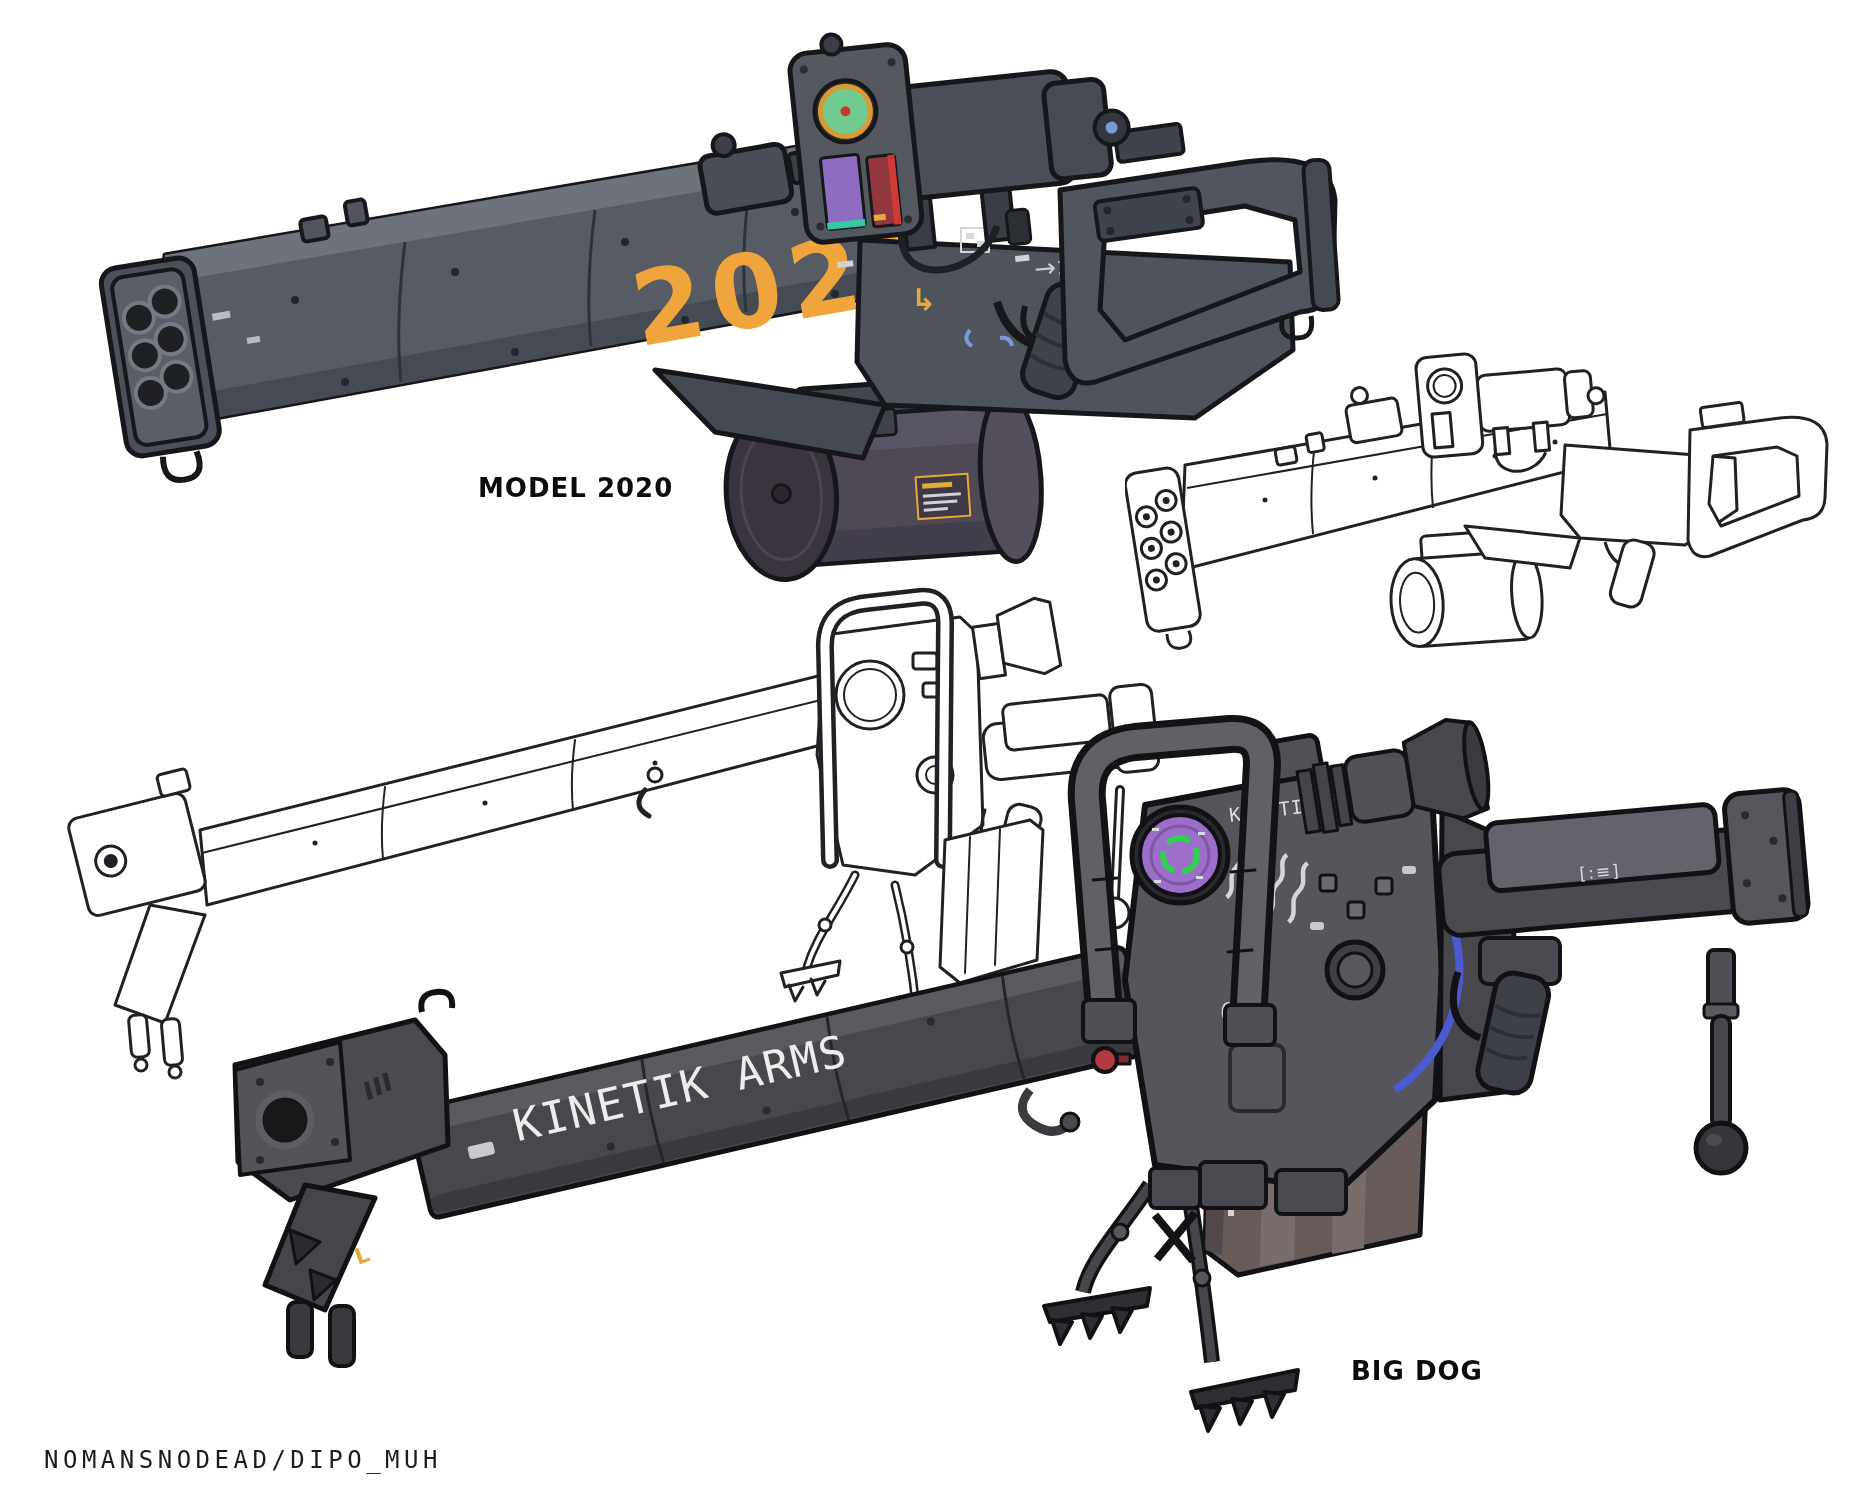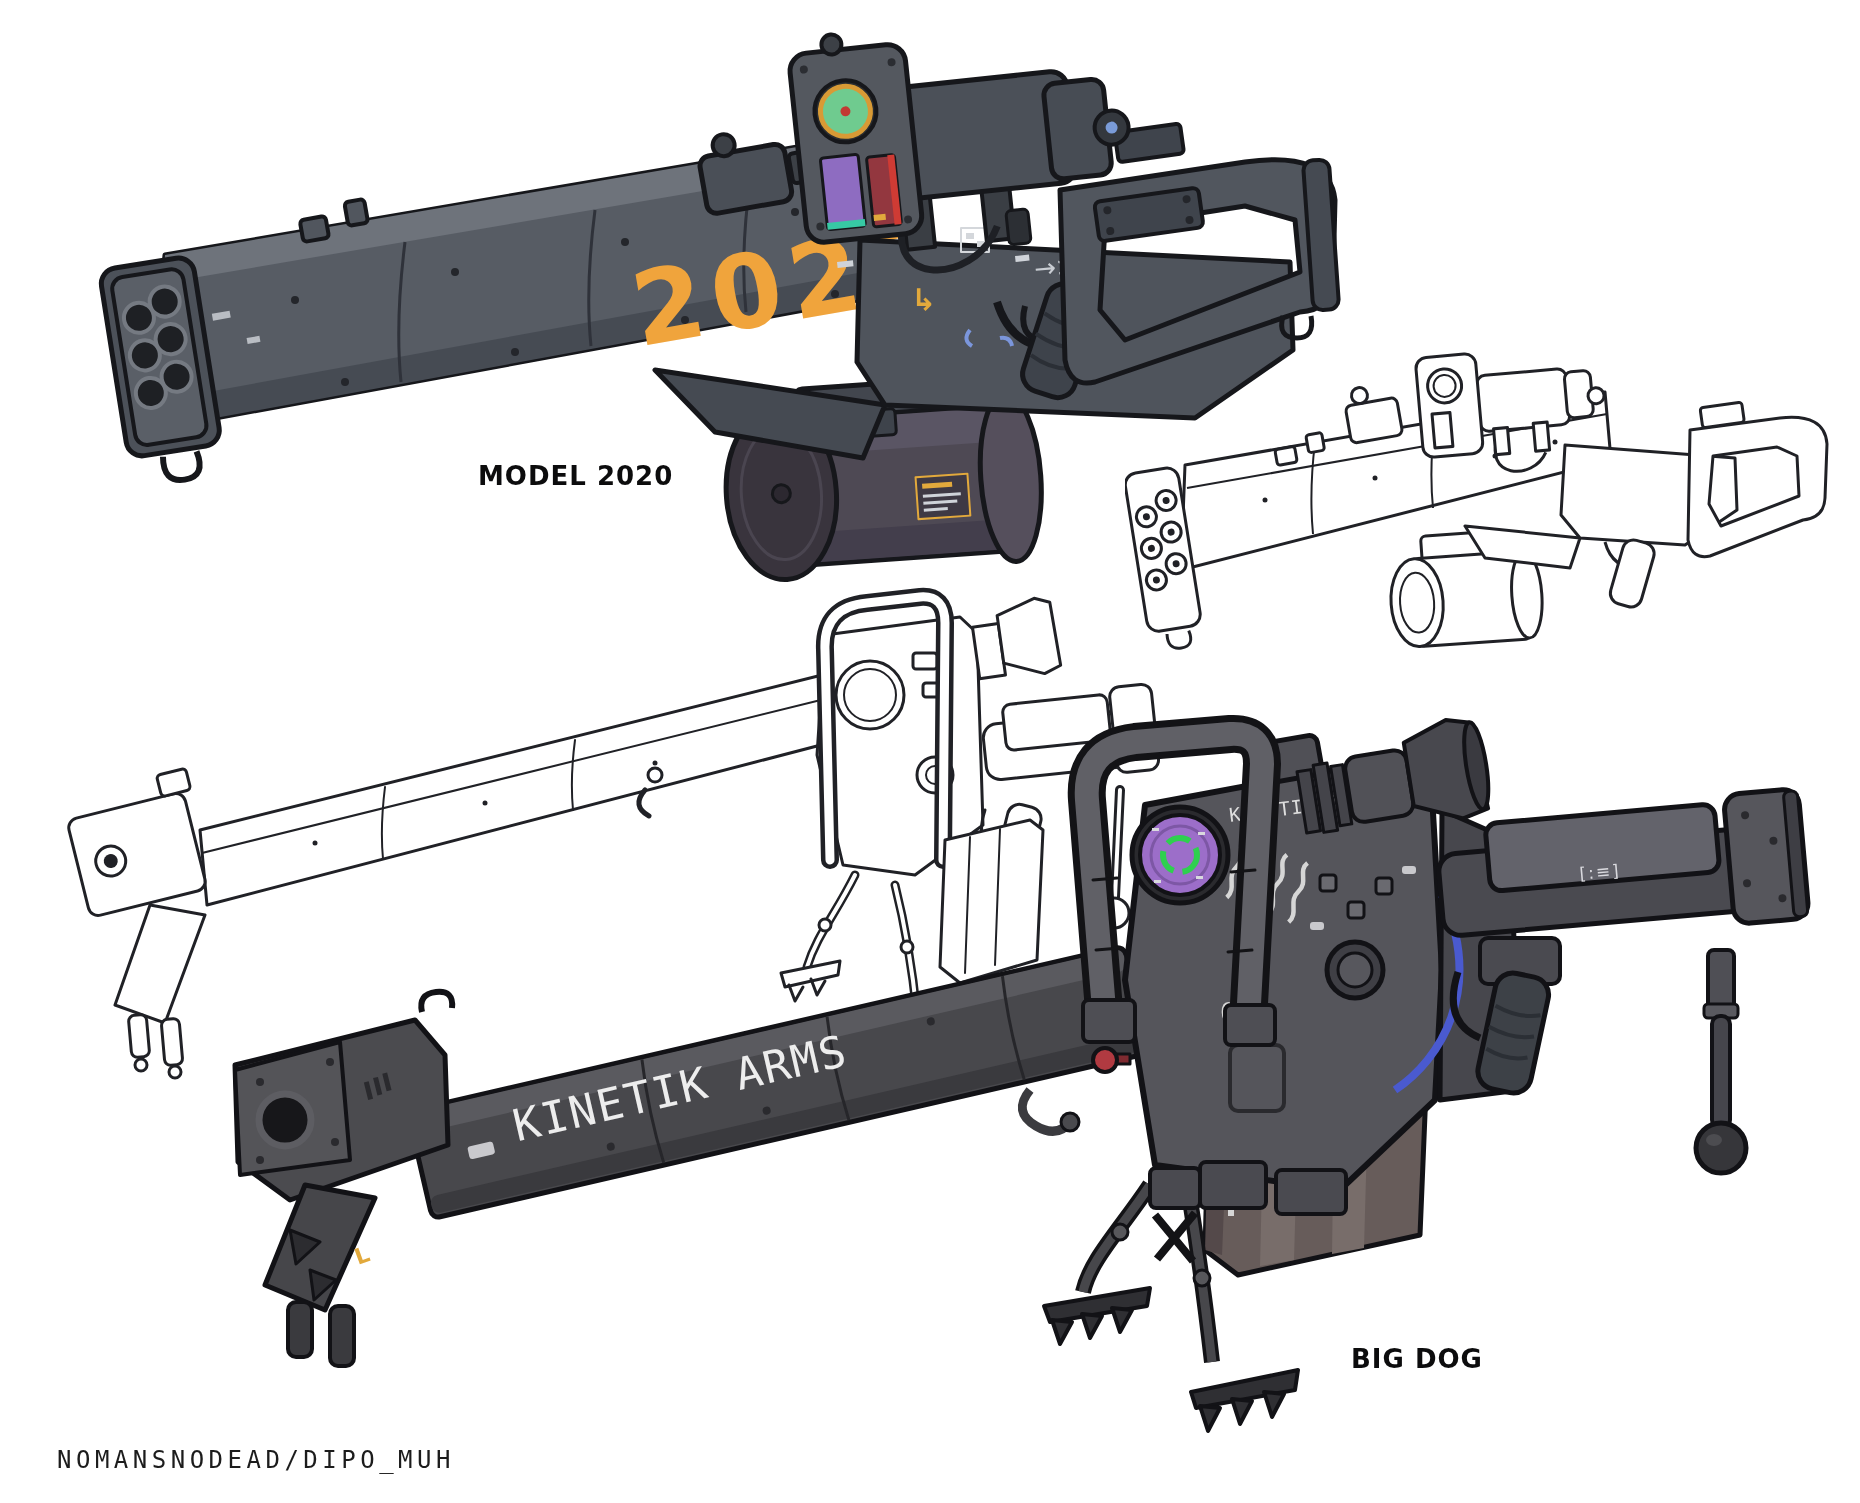--- a/index.html
+++ b/index.html
@@ -1,20 +1,20 @@
 <!DOCTYPE html>
 <html><head>
 <meta charset="utf-8">
 <style>
   html,body{margin:0;padding:0;background:#ffffff;}
   .canvas{position:relative;width:1860px;height:1503px;background:#ffffff;overflow:hidden;
           font-family:"DejaVu Sans",sans-serif;}
   .art{position:absolute;}
   .caption{position:absolute;font-family:"DejaVu Sans",sans-serif;font-weight:bold;
-           font-size:26px;color:#0c0c0d;letter-spacing:1px;white-space:nowrap;}
+           font-size:26px;color:#0c0c0d;letter-spacing:1px;white-space:nowrap;margin-top:12px;}
   .credit{position:absolute;font-family:"DejaVu Sans Mono","Liberation Mono",monospace;
           font-size:24px;color:#1c1c1c;letter-spacing:4.5px;white-space:nowrap;}
   svg text{font-family:"DejaVu Sans",sans-serif;}
   text.stencil{font-weight:bold;letter-spacing:8px;}
   text.techno{font-family:"DejaVu Sans Mono","Liberation Mono",monospace;}
 </style>
 </head>
 <body>
 
 <div class="canvas">
@@ -512,15 +512,15 @@
         <rect x="1514" y="334" width="34" height="14" rx="4" fill="#5a5a60" stroke-width="3"></rect>
         <rect x="1522" y="346" width="18" height="112" rx="8" fill="#46464c" stroke-width="4"></rect>
         <circle cx="1531" cy="478" r="25" fill="#36363a" stroke-width="5"></circle>
         <ellipse cx="1524" cy="470" rx="8" ry="6" fill="#4c4c50" stroke="none"></ellipse>
       </g>
     </g>
   </svg>
 
   <div class="caption" style="left:478px;top:461px">MODEL 2020</div>
   <div class="caption" style="left:1351px;top:1344px">BIG DOG</div>
-  <div class="credit" style="left:57px;top:1446px">NOMANSNODEAD/DIPO_MUH</div>
+  <div class="credit" style="left:44px;top:1446px">NOMANSNODEAD/DIPO_MUH</div>
 
 </div>
 
 </body></html>

